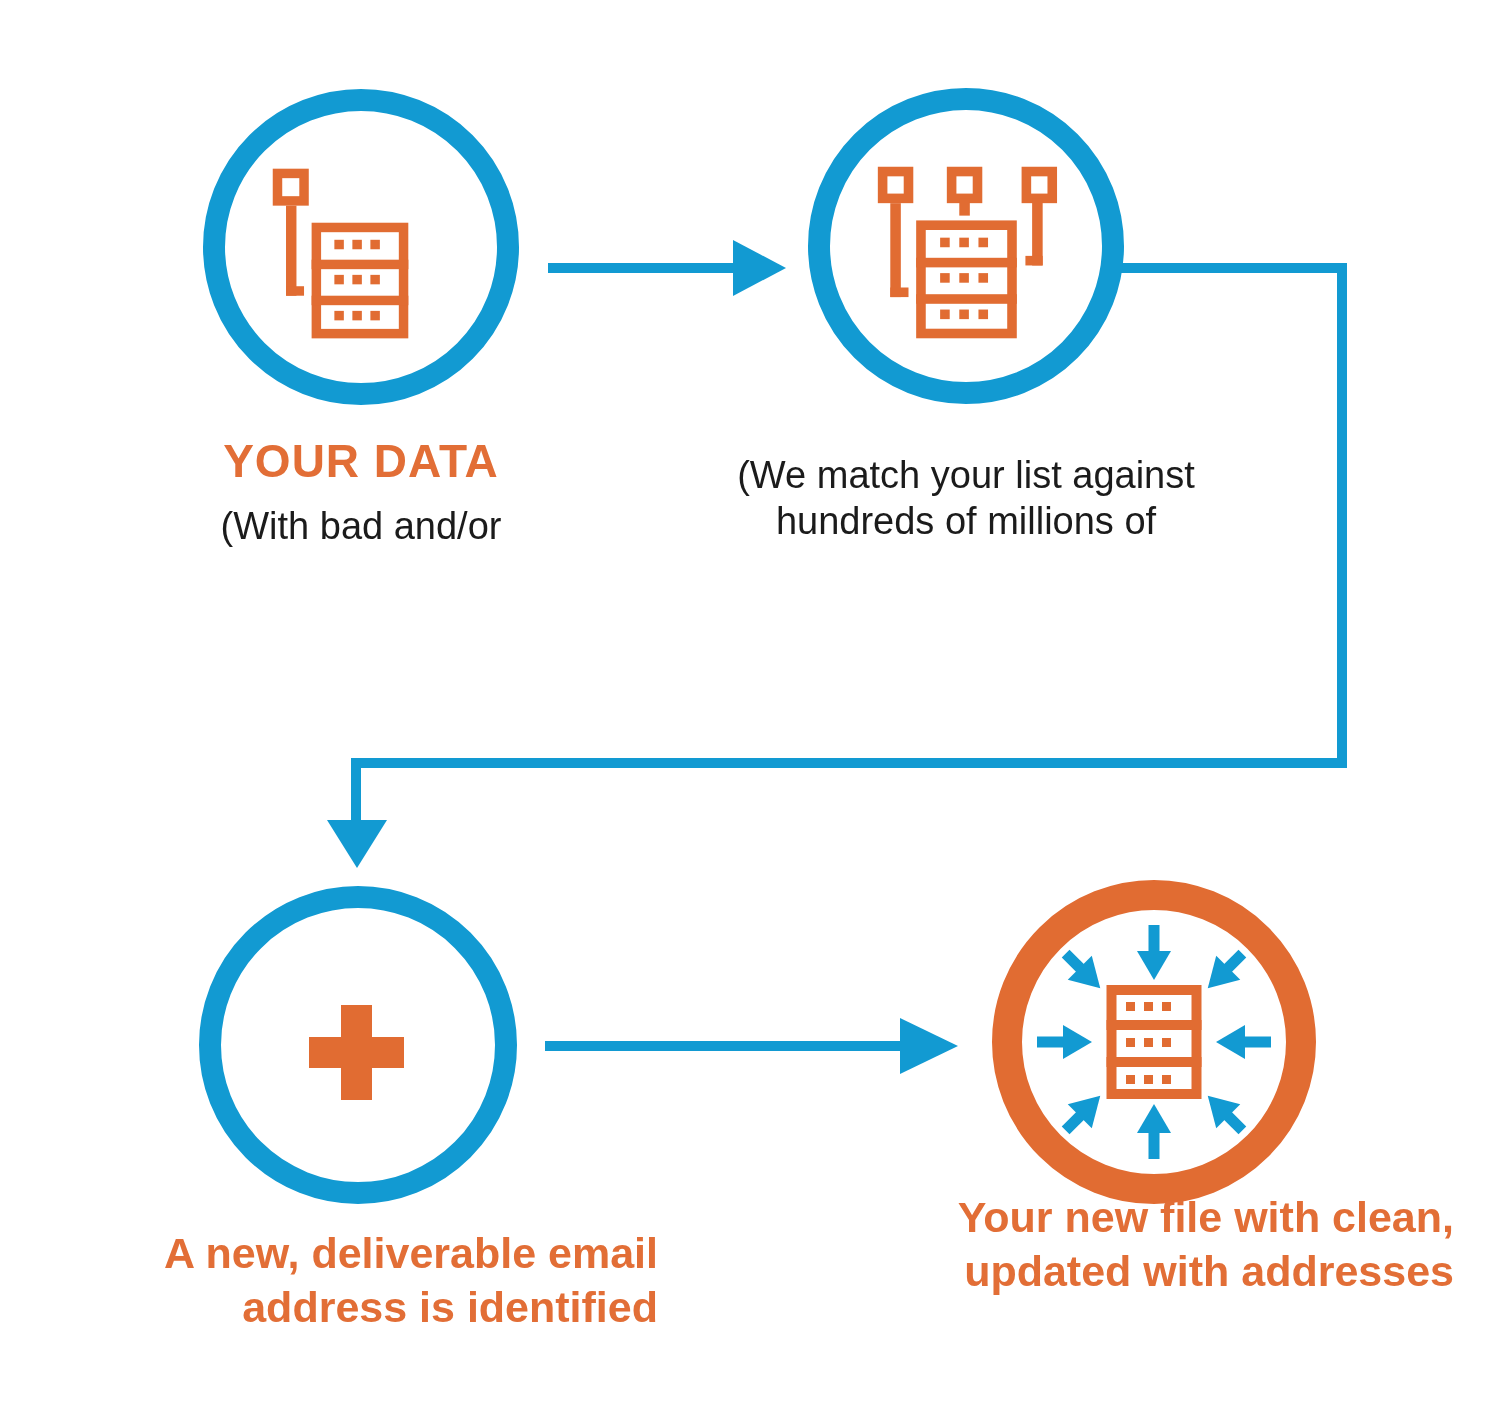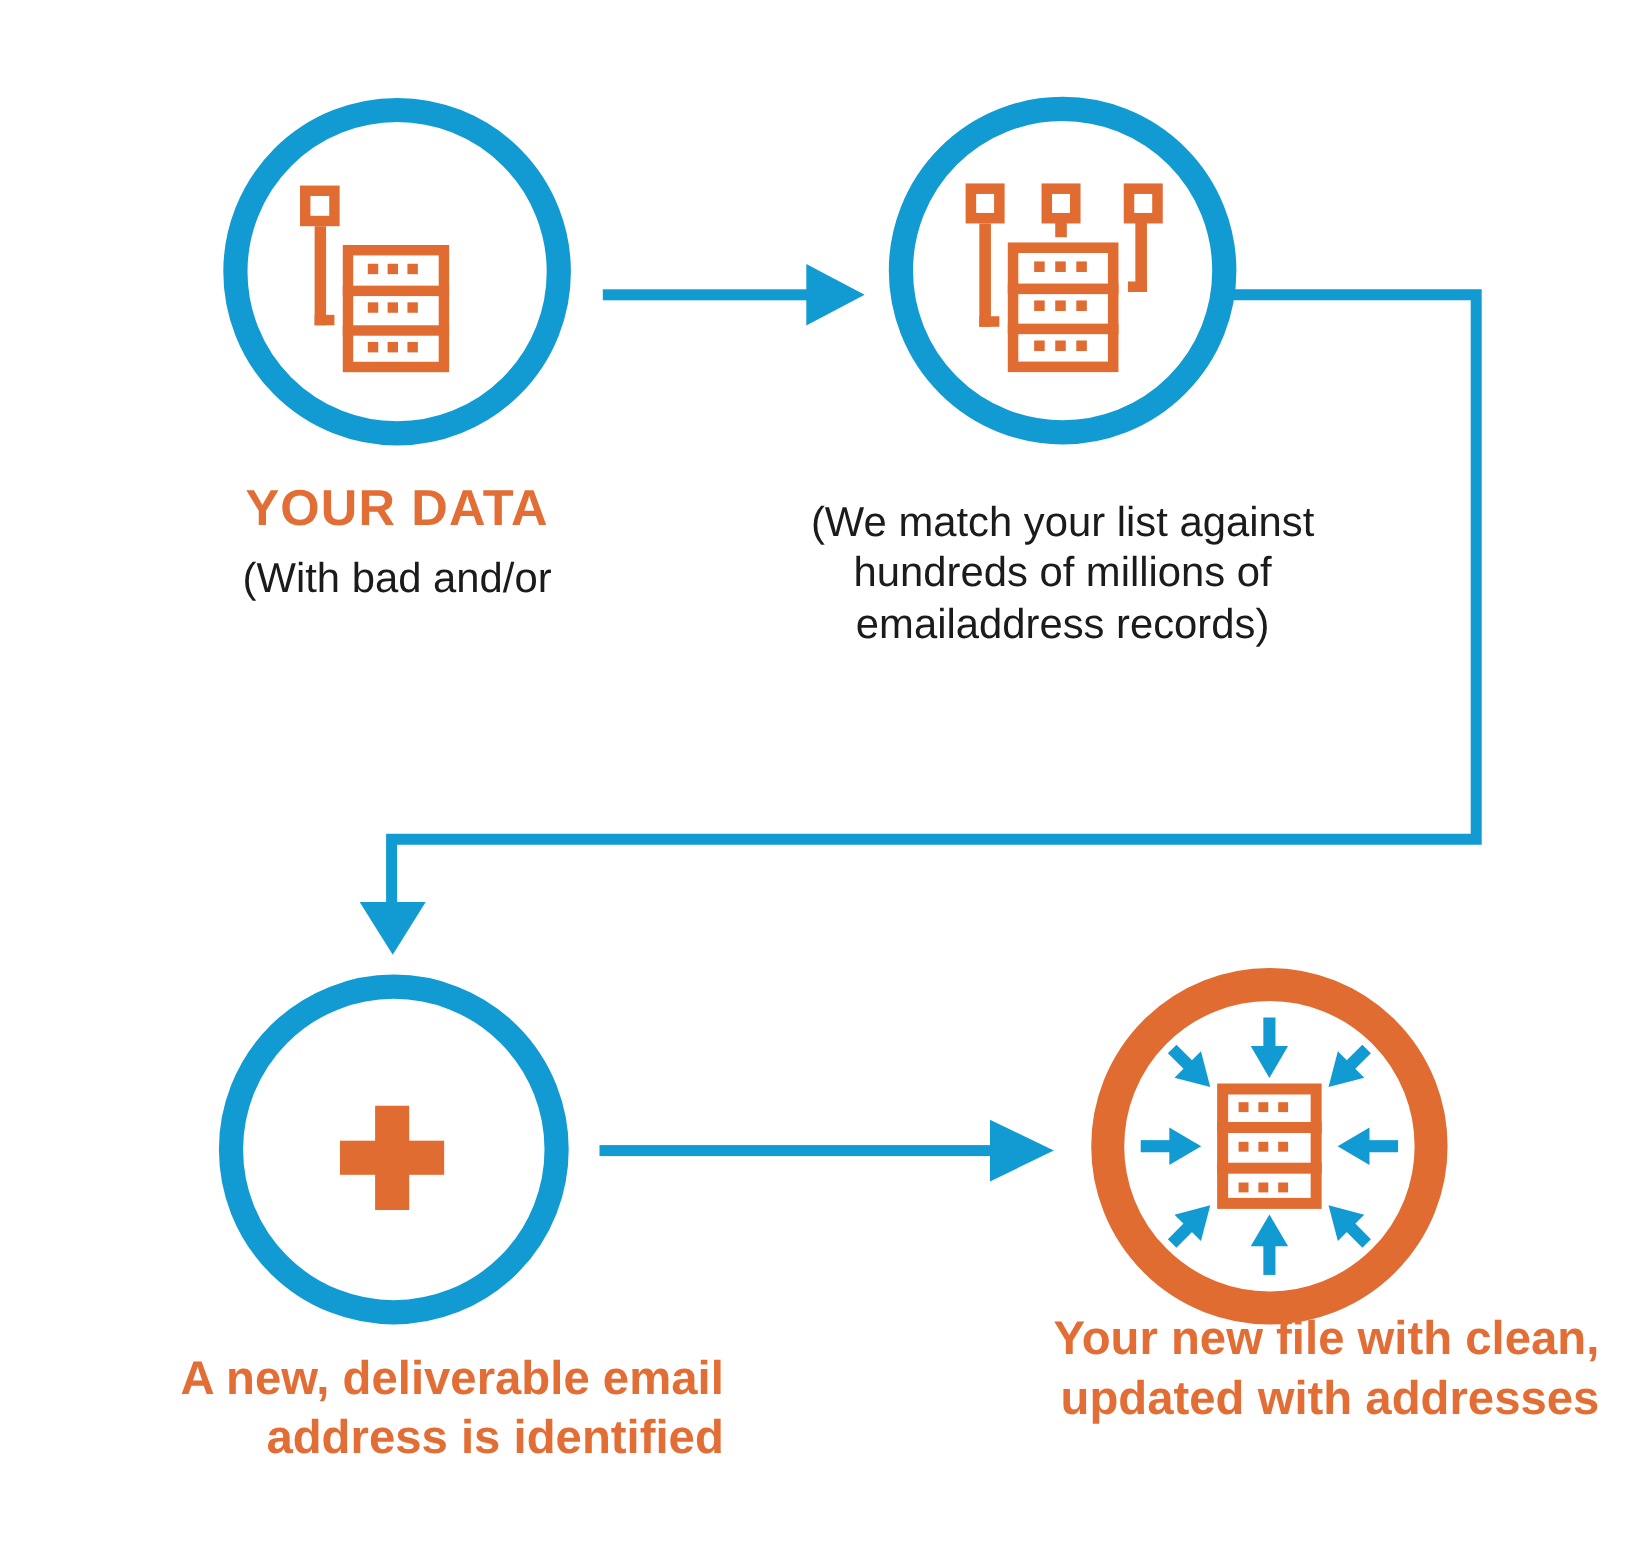--- a/index.html
+++ b/index.html
@@ -160,21 +160,20 @@
     <div class="step-title">YOUR DATA</div>
     <div class="step-sub">
       <div>(With bad and/or</div>
     </div>
   </div>
 
   <div class="textblock tb2">
     <div class="step-sub">
       <div>(We match your list against</div>
       <div>hundreds of millions of</div>
-      <div>emailaddress records)</div>
     </div>
   </div>
 
   <div class="textblock tb3 caption">
     <div>A new, deliverable email</div>
     <div>address is identified</div>
   </div>
 
   <div class="textblock tb4 caption">
     <div>Your new file with clean,</div>

